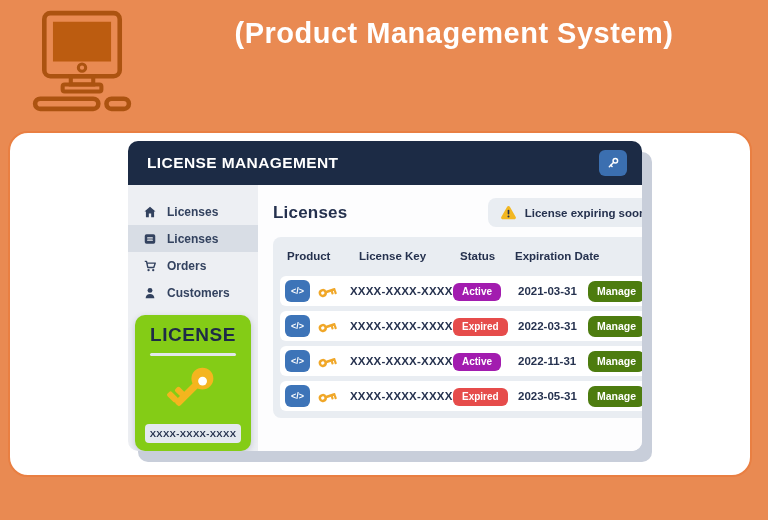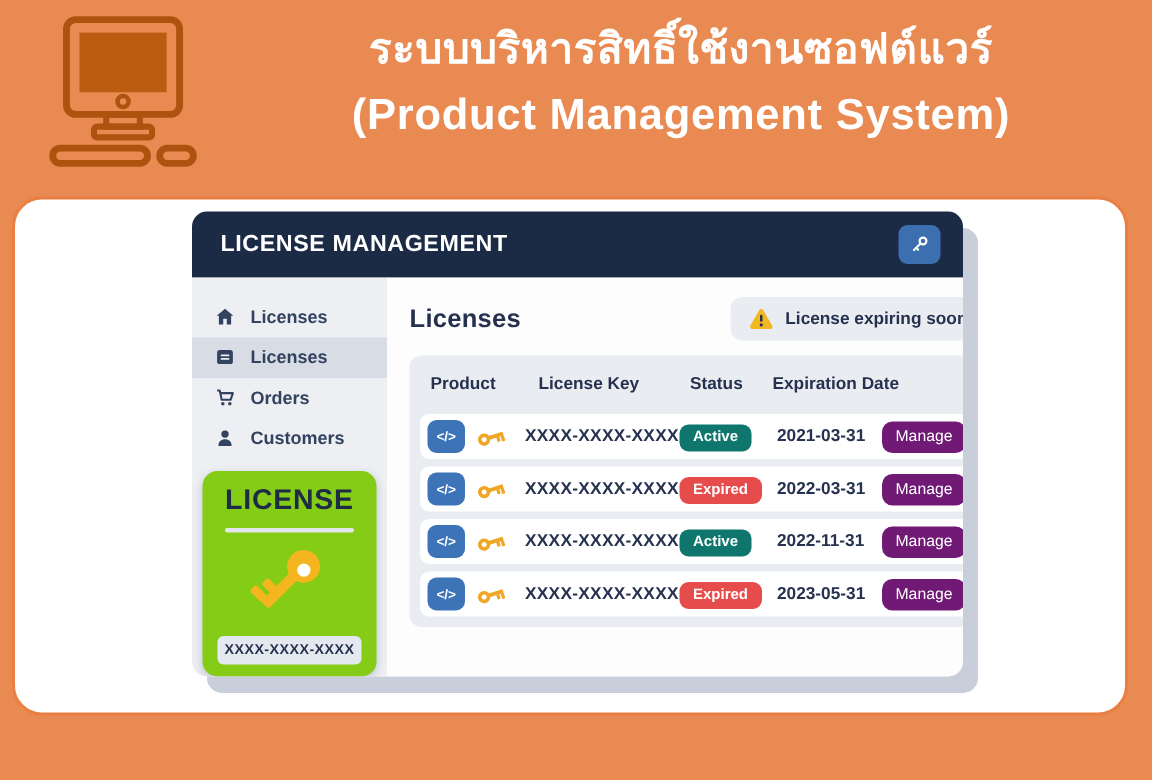--- a/index.html
+++ b/index.html
@@ -79,46 +79,45 @@
     color:#FFFFFF; font-size:9px; font-weight:bold;
     display:flex; align-items:center; justify-content:center; margin-right:7px;
   }
   .row-key { margin-right:12px; }
   .keytext { width:103px; font-size:11.5px; font-weight:bold; color:#26324F; letter-spacing:.2px; }
   .statuswrap { width:65px; }
   .pill {
     display:inline-block; padding:3.5px 9px; border-radius:6px;
     color:#FFFFFF; font-size:10px; font-weight:bold;
   }
-  .pill-active  { background:#0f766e; }
+  .pill-active  { background:#a21caf; }
   .pill-expired { background:#E64C4B; }
   .date { width:70px; font-size:11.5px; font-weight:bold; color:#26324F; }
   .manage {
     margin-left:auto; border:none; cursor:pointer;
-    background:#701a75; color:#FFFFFF; border-radius:7px;
-    padding:4.5px 9px; font-size:10.5px; font-weight:normal;
+    background:#4d7c0f; color:#FFFFFF; border-radius:7px;
+    padding:4.5px 9px; font-size:10.5px; font-weight:bold;
     font-family:"Liberation Sans","DejaVu Sans",sans-serif;
     text-align:center;
   }
 </style>
 </head>
 <body>
 
 <div class="banner">
   <svg class="monitor-icon" width="106" height="106" viewBox="0 0 104 104" fill="none">
     <rect x="16" y="5" width="74" height="62" rx="6" stroke="#AC5310" stroke-width="4.5"></rect>
     <rect x="24.5" y="13.5" width="57" height="39" fill="#BC5C10"></rect>
     <circle cx="53" cy="58.5" r="3.6" stroke="#AC5310" stroke-width="3"></circle>
     <rect x="42" y="67" width="22" height="8" stroke="#AC5310" stroke-width="4"></rect>
     <rect x="34" y="75" width="38" height="7" rx="2" stroke="#AC5310" stroke-width="4"></rect>
     <rect x="7" y="89" width="62" height="10" rx="5" stroke="#AC5310" stroke-width="4.5"></rect>
     <rect x="77" y="89" width="22" height="10" rx="5" stroke="#AC5310" stroke-width="4.5"></rect>
   </svg>
   <div class="titles">
-    <div class="title-th">ระบบบริหารสิทธิ์ใช้งานซอฟต์แวร์</div>
     <div class="title-en">(Product Management System)</div>
   </div>
 </div>
 
 <div class="card">
 
   <div class="window">
 
     <div class="win-header">
       <span class="win-title">LICENSE MANAGEMENT</span>

